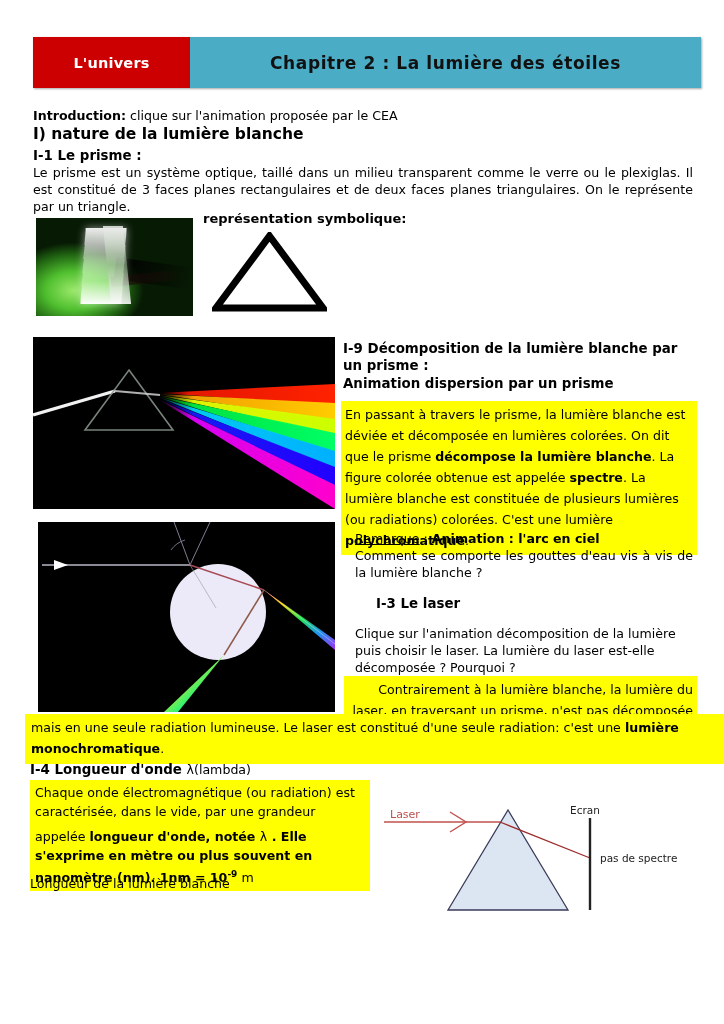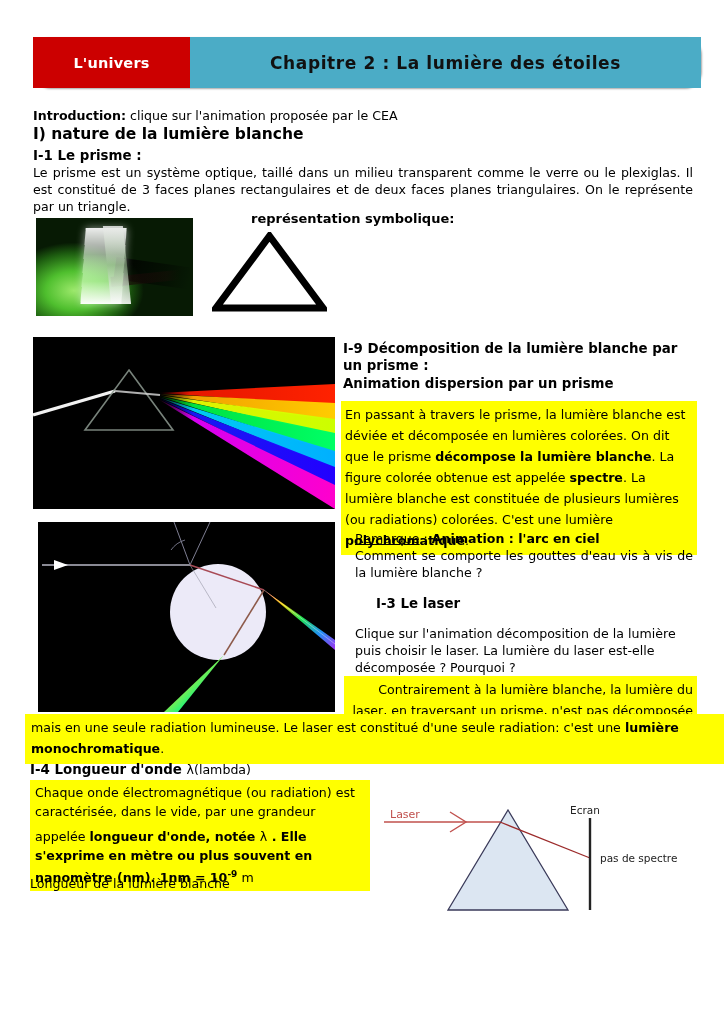--- a/index.html
+++ b/index.html
@@ -25,21 +25,20 @@
 
   
   .banner {
     position: absolute;
     left: 33px;
     top: 37px;
     width: 668px;
     height: 51px;
     display: flex;
     box-shadow: 1px 1px 2px rgba(0,0,0,0.35);
-    border-radius: 17px;
   }
   .banner-left {
     width: 157px;
     background: #CC0000;
     display: flex;
     align-items: center;
     justify-content: center;
   }
   .banner-left span {
     color: #ffffff;
@@ -184,21 +183,21 @@
 
   <div class="txt just" style="left:33px; top:164px; width:660px;">Le prisme est un système optique, taillé dans un milieu transparent comme le verre ou le plexiglas. Il est constitué de 3 faces planes rectangulaires et de deux faces planes triangulaires. On le représente par un triangle.</div>
 
   <div class="imgbox prism-photo">
     <div class="pp-beam"></div>
     <div class="pp-beam2"></div>
     <div class="pp-glass"></div>
     <div class="pp-glass2"></div>
   </div>
 
-  <div class="txt b" style="left:203px; top:210px; width:260px; font-size:13px;margin-left:48px;">représentation symbolique:</div>
+  <div class="txt b" style="left:203px; top:210px; width:260px; font-size:13px;">représentation symbolique:</div>
 
   <svg class="sym-tri" viewBox="0 0 115 80">
     <polygon points="57.5,4 111,76 4,76" fill="none" stroke="#000000" stroke-width="7" stroke-linejoin="miter"></polygon>
   </svg>
 
   <div class="imgbox dispersion">
     <svg width="302" height="172" viewBox="0 0 302 172">
       <defs>
         <linearGradient id="rb1" x1="0" y1="0" x2="1" y2="0">
           <stop offset="0%" stop-color="#ff0000" stop-opacity="0"></stop>

